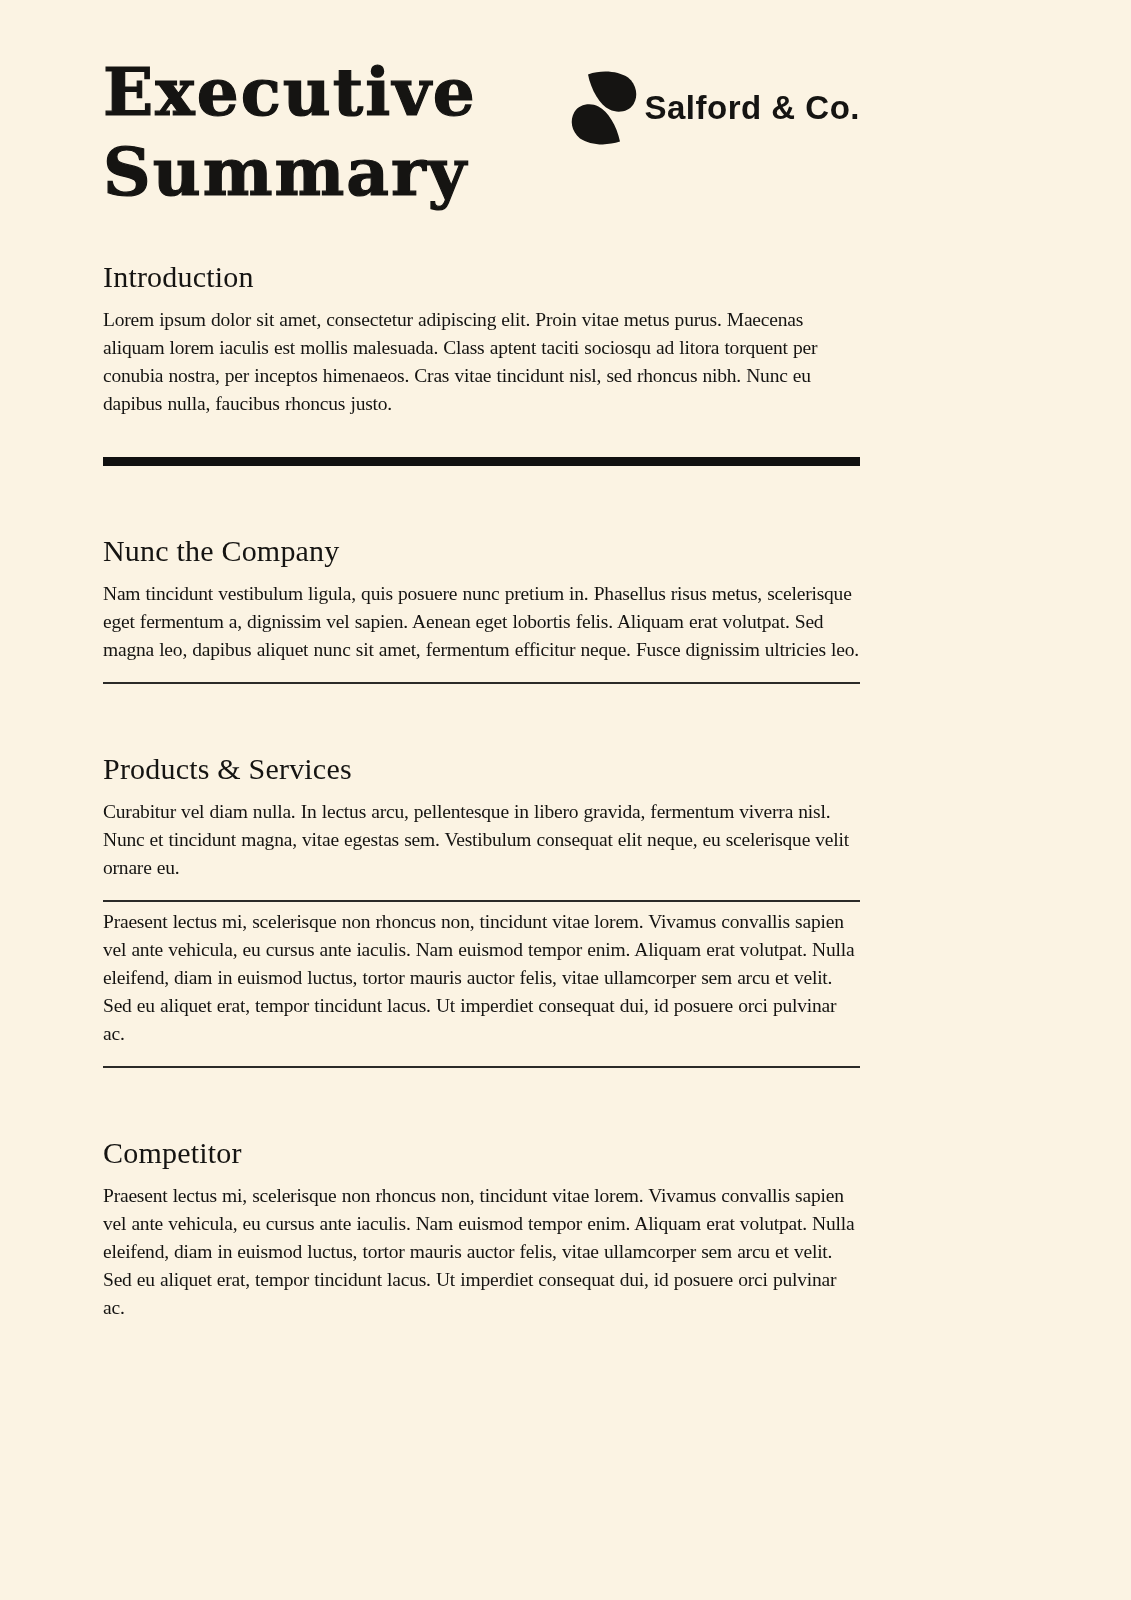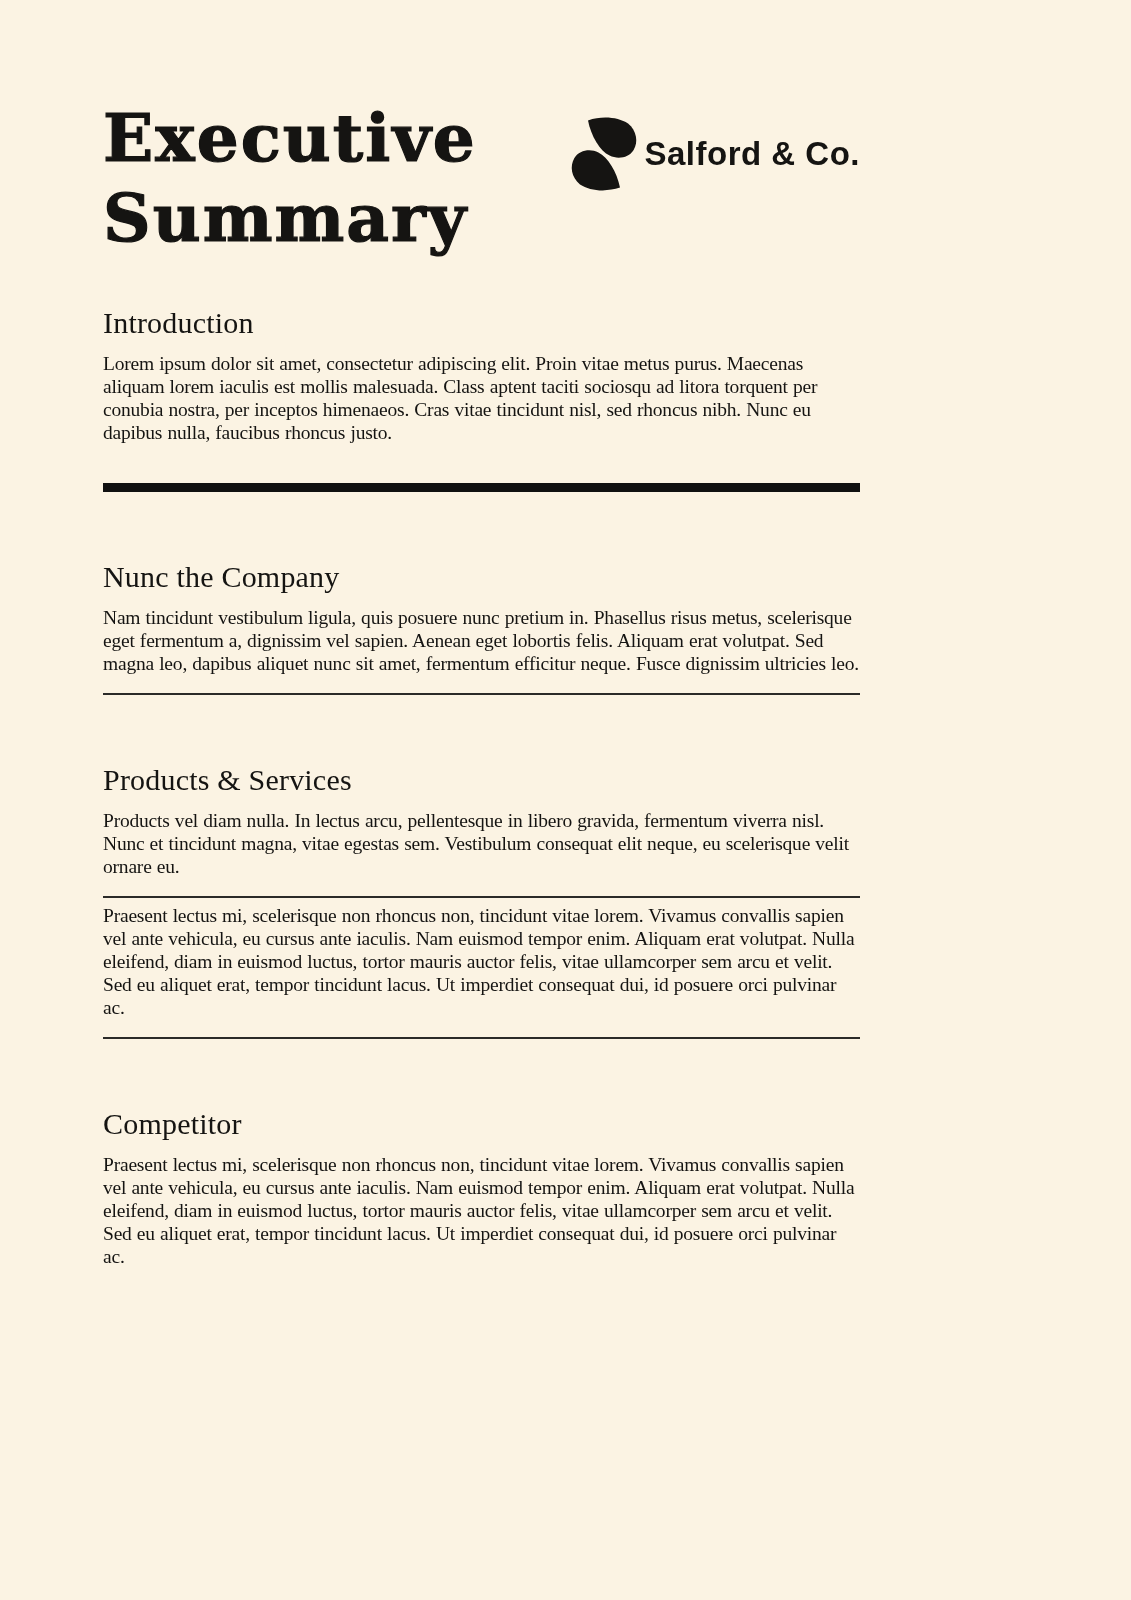--- a/index.html
+++ b/index.html
@@ -7,21 +7,21 @@
     width: 1131px; height: 1600px;
     font-family: "Liberation Serif", serif;
     background: var(--bg, #FBF3E3);
     color: var(--ink, #151412);
     overflow: hidden;
   }
   .page {
     position: relative;
     width: 980px; height: 1600px;
     box-sizing: border-box;
-    padding: 98px 120px 0 103px;
+    padding: 52px 120px 0 103px;
     background: var(--bg, #FBF3E3);
   }
   
   .header {
     display: flex;
     justify-content: space-between;
     align-items: flex-start;
   }
   .title {
     margin: 0;
@@ -52,21 +52,21 @@
     margin: 62px 0 0 0;
     font-weight: 400;
     font-size: 30px;
     line-height: 46px;
     letter-spacing: 0.2px;
   }
   h2.first { margin-top: 42px; }
   .body-text {
     margin: 6px 0 0 0;
     font-size: 19.5px;
-    line-height: 23px;
+    line-height: 28px;
     letter-spacing: -0.2px;
     word-spacing: 0.5px;
   }
   .divider-thick {
     height: 9px;
     margin-top: 39px;
     background: var(--divThick, #101010);
   }
   .divider-thin {
     height: 2px;
@@ -112,21 +112,21 @@
   </section>
 
   <section>
     <h2>Nunc the Company</h2>
     <p class="body-text">Nam tincidunt vestibulum ligula, quis posuere nunc pretium in. Phasellus risus metus, scelerisque eget fermentum a, dignissim vel sapien. Aenean eget lobortis felis. Aliquam erat volutpat. Sed magna leo, dapibus aliquet nunc sit amet, fermentum efficitur neque. Fusce dignissim ultricies leo.</p>
     <div class="divider-thin"></div>
   </section>
 
   <section>
     <h2>Products &amp; Services</h2>
-    <p class="body-text">Products vel diam nulla. In lectus arcu, pellentesque in libero gravida, fermentum viverra nisl. Nunc et tincidunt magna, vitae egestas sem. Vestibulum consequat elit neque, eu scelerisque velit ornare eu.</p>
+    <p class="body-text">Curabitur vel diam nulla. In lectus arcu, pellentesque in libero gravida, fermentum viverra nisl. Nunc et tincidunt magna, vitae egestas sem. Vestibulum consequat elit neque, eu scelerisque velit ornare eu.</p>
     <div class="divider-thin"></div>
   </section>
 
   <section>
     <p class="body-text">Praesent lectus mi, scelerisque non rhoncus non, tincidunt vitae lorem. Vivamus convallis sapien vel ante vehicula, eu cursus ante iaculis. Nam euismod tempor enim. Aliquam erat volutpat. Nulla eleifend, diam in euismod luctus, tortor mauris auctor felis, vitae ullamcorper sem arcu et velit. Sed eu aliquet erat, tempor tincidunt lacus. Ut imperdiet consequat dui, id posuere orci pulvinar ac.</p>
     <div class="divider-thin"></div>
   </section>
 
   <section>
     <h2>Competitor</h2>

